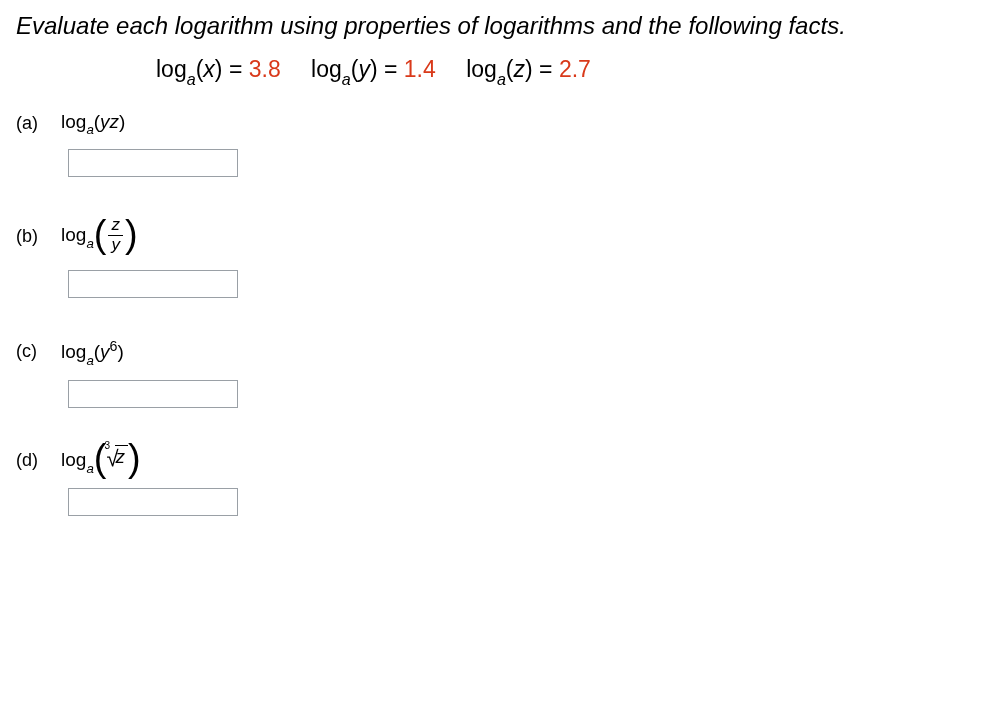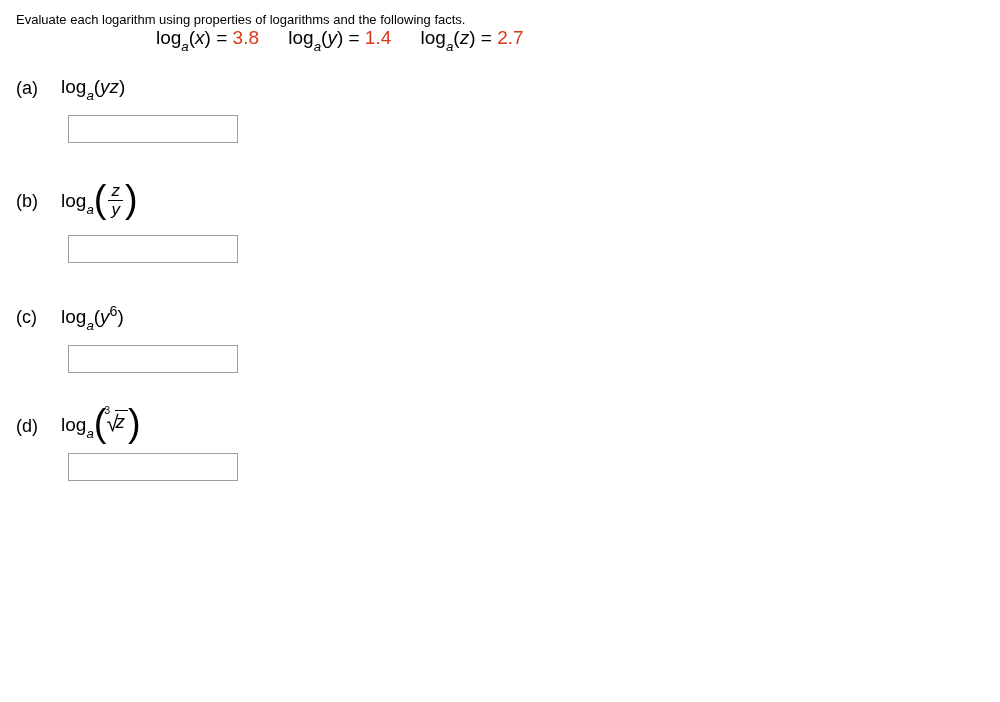--- a/index.html
+++ b/index.html
@@ -6,26 +6,28 @@
     margin: 0;
     padding: 12px 16px;
     font-family: Arial, Helvetica, sans-serif;
     font-size: 18px;
     color: #000;
     width: 1000px;
     box-sizing: border-box;
     background: #fff;
   }
   .instruction {
-    font-size: 13px;
+    margin-bottom: 16px;
+    font-size: 24px;
+    font-style: italic;
   }
   .facts {
     margin-left: 140px;
     margin-bottom: 24px;
-    font-size: 19px;
+    font-size: 23px;
   }
   .facts span.fact {
     margin-right: 24px;
   }
   .red { color: #d9391a; }
   .sub { font-style: italic; font-size: 0.7em; vertical-align: sub; position: relative; top: 2px; }
   .italic { font-style: italic; }
   .problem {
     margin-bottom: 40px;
   }

